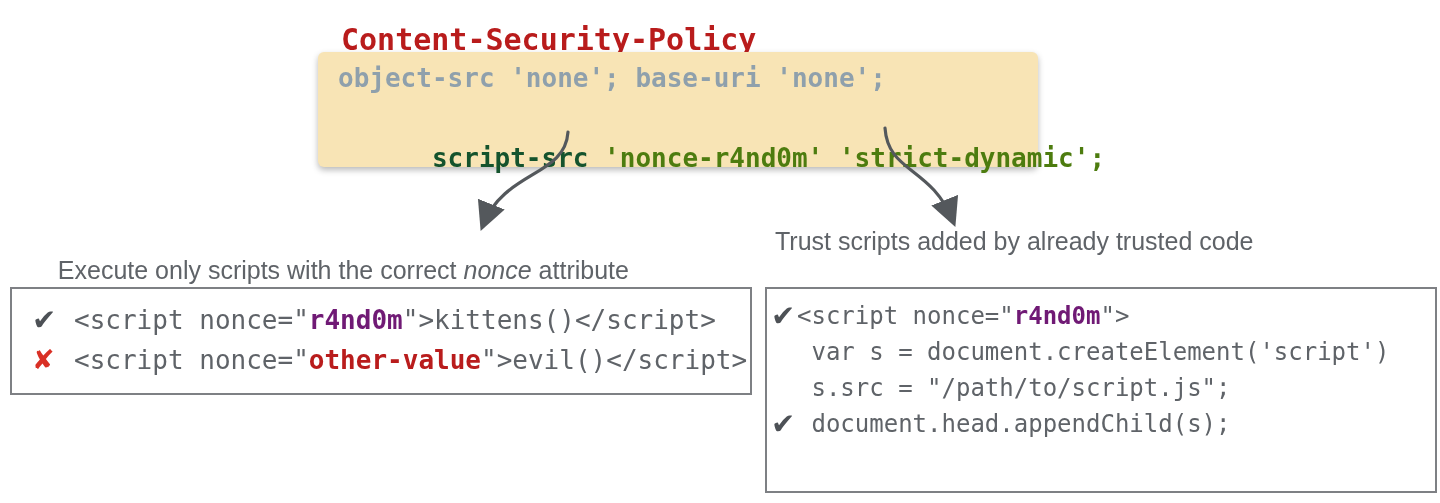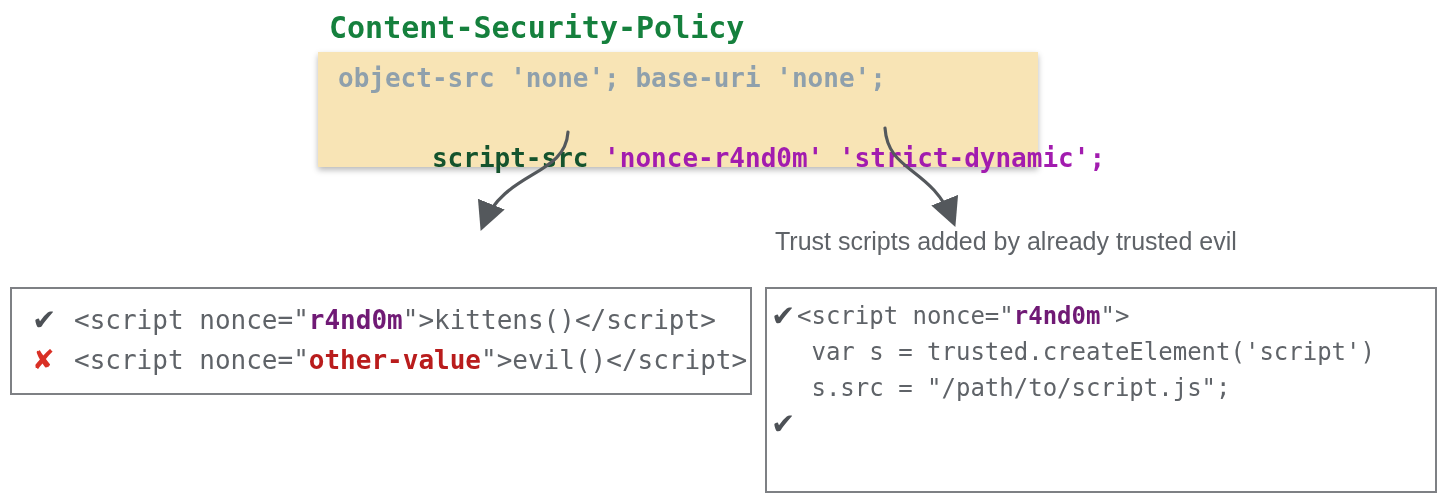--- a/index.html
+++ b/index.html
@@ -9,49 +9,50 @@
     height: 503px;
     background: #ffffff;
     overflow: hidden;
     font-family: "Liberation Sans", sans-serif;
   }
 
   .title {
     position: absolute;
     left: 325px;
     top: 6px;
-    margin: 4px;
+    margin: 16px;
     font-family: "DejaVu Sans Mono", monospace;
     font-weight: 700;
     font-size: 30px;
-    color: #15803d;
+    color: #b91c1c;
     white-space: pre;
   }
 
   .policy-box {
     position: absolute;
     left: 318px;
     top: 52px;
     width: 720px;
     height: 115px;
     box-sizing: border-box;
     padding: 6px 0 0 20px;
     background: #F8E4B5;
     box-shadow: 0 3px 6px rgba(0,0,0,0.28);
+    border-radius: 6px;
   }
   .policy-line {
     font-family: "DejaVu Sans Mono", monospace;
     font-weight: 700;
     font-size: 26px;
     line-height: 40px;
     white-space: pre;
   }
   .policy-line.muted { color: #8FA0AC; }
   .directive { color: #14532d; }
-  .value { color: #a21caf; text-align: right; }
+  .value { color: #4d7c0f; text-align: right; }
 
   .arrow { position: absolute; }
   .arrow-left  { left: 425px; top: 122px; }
   .arrow-right { left: 858px; top: 120px; }
 
   .label {
     position: absolute;
     margin: 0;
     font-size: 25px;
     color: #5F6368;
@@ -121,43 +122,47 @@
 
   <svg class="arrow arrow-right" width="180" height="115" viewBox="0 0 180 115">
     <defs>
       <marker id="ah2" markerWidth="10" markerHeight="10" refX="7" refY="4.5" orient="auto">
         <path d="M0,0 L9,4.5 L0,9 Z" fill="#54585C"></path>
       </marker>
     </defs>
     <path d="M27,8 C30,53 73,46 95,101" fill="none" stroke="#54585C" stroke-width="3.2" stroke-linecap="round" marker-end="url(#ah2)"></path>
   </svg>
 
+  <p class="label label-left">
+    <span>Execute only scripts with the correct </span><em>nonce</em><span> attribute</span>
+  </p>
 
-  <p class="label label-right">Trust scripts added by already trusted evil</p>
+  <p class="label label-right">Trust scripts added by already trusted code</p>
 
   <div class="code-box left-box">
     <div class="code-line">
       <span class="mark check">✔</span>
       <span class="code"><span>&lt;script nonce="</span><span class="hl-green">r4nd0m</span><span>"&gt;kittens()&lt;/script&gt;</span></span>
     </div>
     <div class="code-line">
       <span class="mark cross">✘</span>
       <span class="code"><span>&lt;script nonce="</span><span class="hl-red">other-value</span><span>"&gt;evil()&lt;/script&gt;</span></span>
     </div>
   </div>
 
   <div class="code-box right-box">
     <div class="code-line">
       <span class="mark check">✔</span>
       <span class="code"><span>&lt;script nonce="</span><span class="hl-green">r4nd0m</span><span>"&gt;</span></span>
     </div>
     <div class="code-line">
-      <span class="code"> var s = trusted.createElement('script')</span>
+      <span class="code"> var s = document.createElement('script')</span>
     </div>
     <div class="code-line">
       <span class="code"> s.src = "/path/to/script.js";</span>
     </div>
     <div class="code-line">
       <span class="mark check">✔</span>
+      <span class="code"> document.head.appendChild(s);</span>
     </div>
   </div>
 
 </div>
 
 </body></html>

